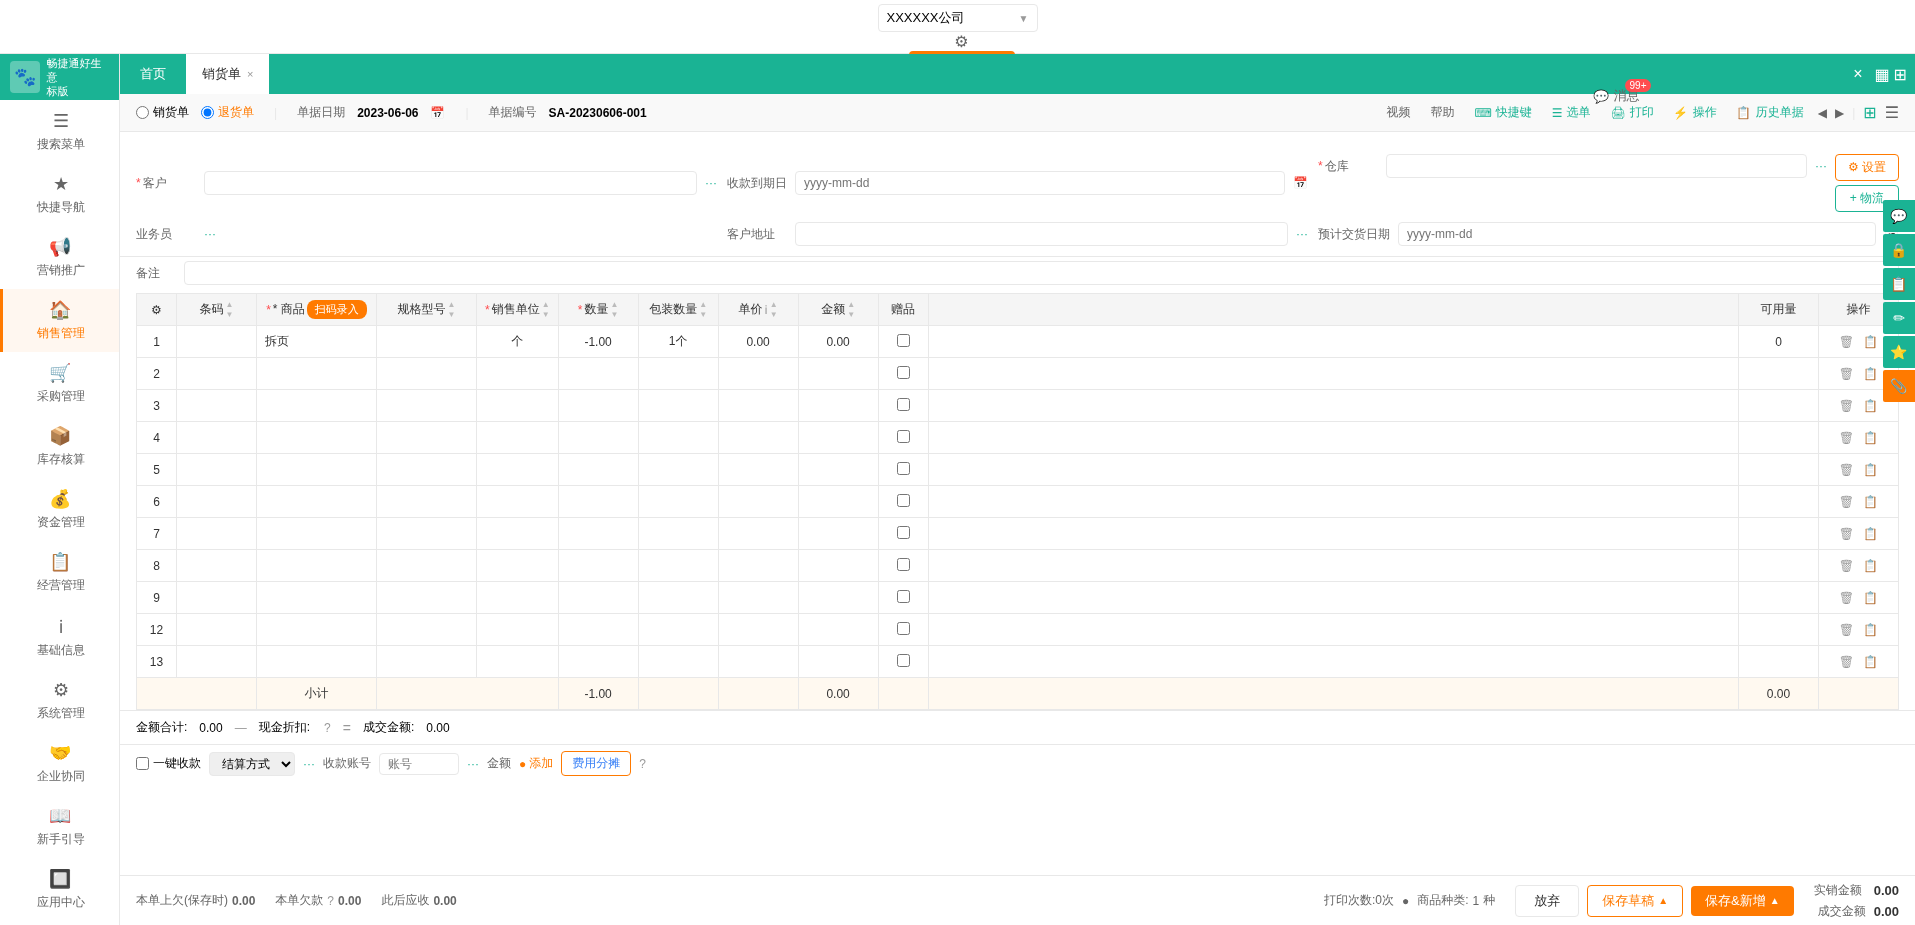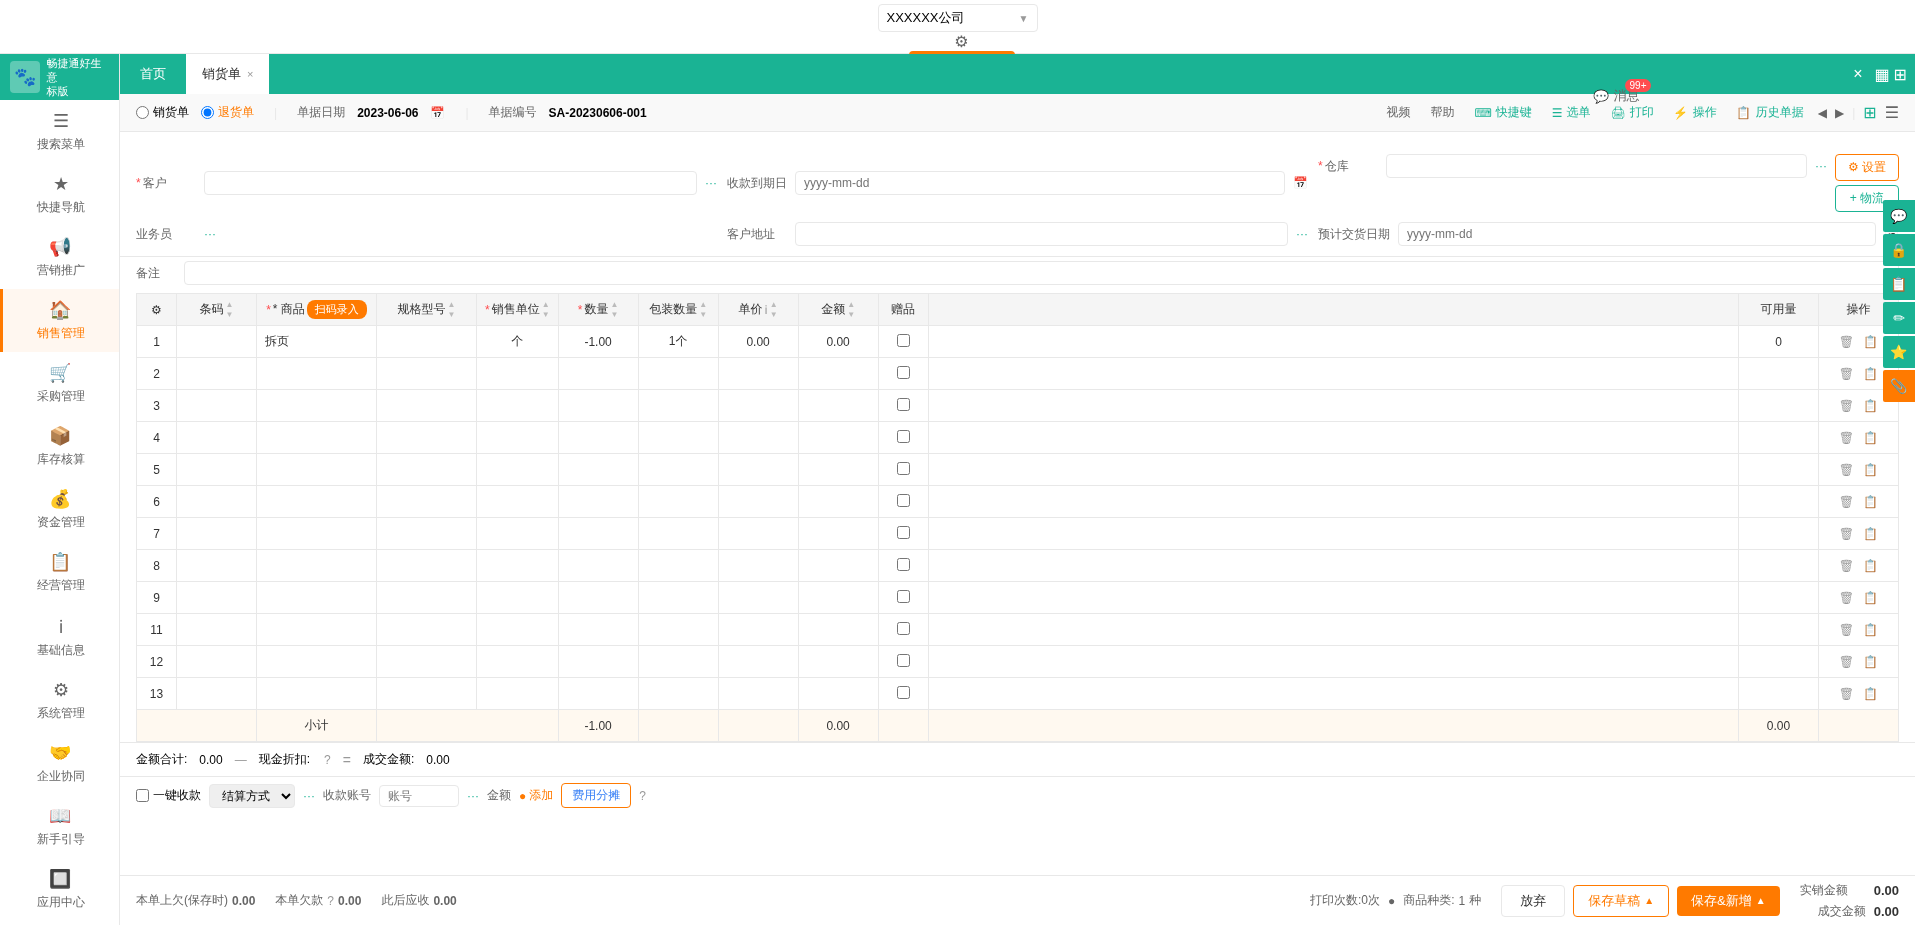--- a/index.html
+++ b/index.html
@@ -579,38 +579,20 @@
       <td></td>
       <td><input type="checkbox" style=""></td>
       <td style="min-width:200px;"></td>
       <td></td>
       <td>
         <span style="cursor:pointer;color:#999;margin-right:6px;">🗑</span>
         <span style="cursor:pointer;color:#999;">📋</span>
       </td>
     </tr>
                 <tr>
-      <td>11</td>
-      <td><input style="border: none; outline: none; width: 100%; font-size: 12px; background: transparent;" value=""></td>
-      <td style="text-align:left;"></td>
-      <td><input style="border: none; outline: none; width: 100%; font-size: 12px; background: transparent;" value=""></td>
-      <td></td>
-      <td class=""></td>
-      <td></td>
-      <td></td>
-      <td></td>
-      <td><input type="checkbox" style=""></td>
-      <td style="min-width:200px;"></td>
-      <td></td>
-      <td>
-        <span style="cursor:pointer;color:#999;margin-right:6px;">🗑</span>
-        <span style="cursor:pointer;color:#999;">📋</span>
-      </td>
-    </tr>
-                <tr>
       <td>12</td>
       <td><input style="border: none; outline: none; width: 100%; font-size: 12px; background: transparent;" value=""></td>
       <td style="text-align:left;"></td>
       <td><input style="border: none; outline: none; width: 100%; font-size: 12px; background: transparent;" value=""></td>
       <td></td>
       <td class=""></td>
       <td></td>
       <td></td>
       <td></td>
       <td><input type="checkbox" style=""></td>
@@ -721,21 +703,21 @@
           <button class="btn-save-draft">
             <span>保存草稿</span>
             <span style="font-size:10px;">▲</span>
           </button>
           <button class="btn-save-new">
             <span>保存&amp;新增</span>
             <span style="font-size:10px;">▲</span>
           </button>
         </div>
         <div class="right-panel">
-          <div style="display:flex;align-items:center;gap:26px;">
+          <div style="display:flex;align-items:center;gap:12px;">
             <span class="amount-label">实销金额</span>
             <span class="amount-value">0.00</span>
           </div>
           <div style="display:flex;align-items:center;gap:8px;">
             <span class="amount-label">成交金额</span>
             <span class="amount-value">0.00</span>
           </div>
         </div>
       </div>
     </div>

